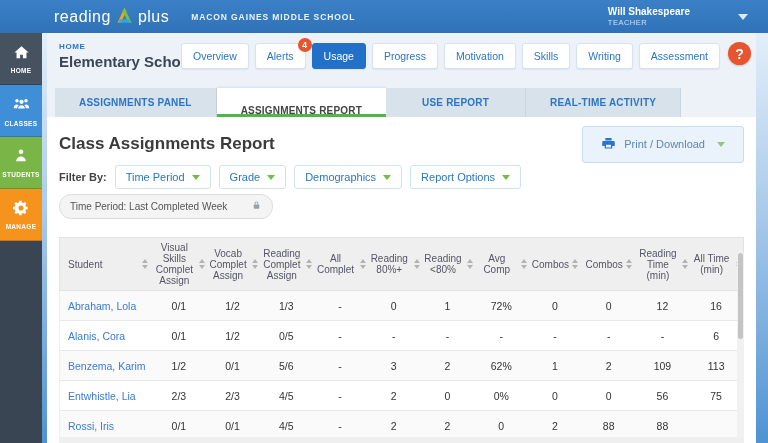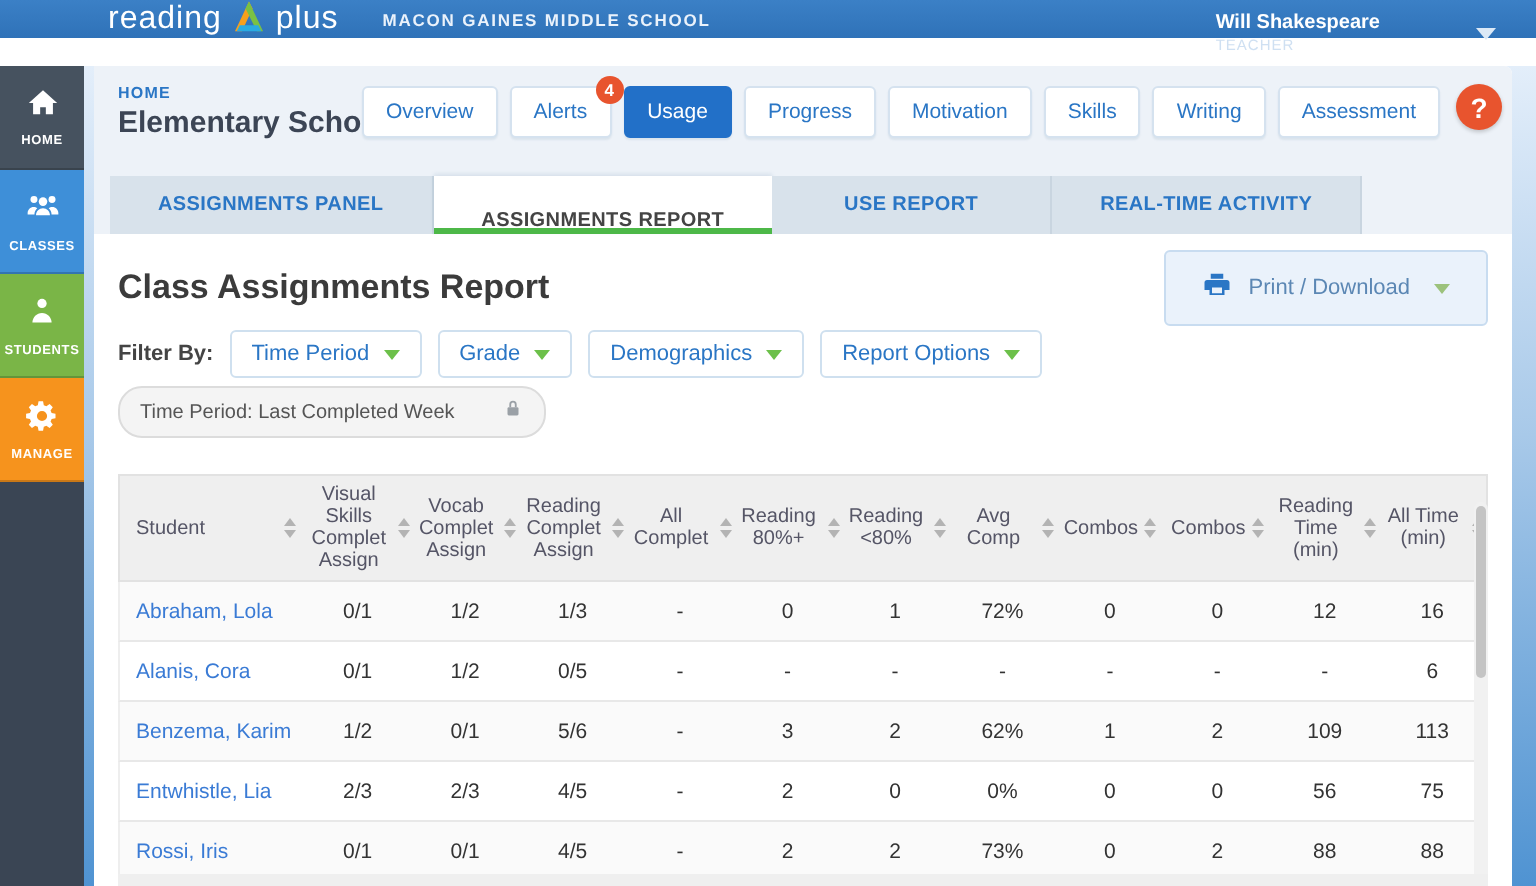--- a/index.html
+++ b/index.html
@@ -1,20 +1,20 @@
 <!DOCTYPE html>
 <html><head>
 <meta charset="utf-8">
 <style>
   * { margin:0; padding:0; box-sizing:border-box; }
   html,body { width:768px; height:443px; overflow:hidden; }
   body { font-family:"Liberation Sans", sans-serif; background:#fff; position:relative; }
 
   
-  .topbar { position:absolute; top:0; left:0; right:0; height:19px; background:linear-gradient(#3b80c6,#2f72b8); display:flex; align-items:center; z-index:20; }
+  .topbar { position:absolute; top:0; left:0; right:0; height:33px; background:linear-gradient(#3b80c6,#2f72b8); display:flex; align-items:center; z-index:20; }
   .logo { display:flex; align-items:center; margin-left:54px; }
   .logo .word { color:#fff; font-size:16px; font-weight:400; letter-spacing:.5px; }
   .logo .swirl { margin:0 3px; display:flex; }
   .school { color:#eaf2fb; font-size:8.5px; font-weight:bold; letter-spacing:.9px; margin-left:22px; }
   .userbox { position:absolute; right:20px; top:0; height:33px; display:flex; align-items:center; cursor:pointer; }
   .user-text { text-align:left; margin-right:58px; }
   .user-name { color:#fff; font-size:10px; font-weight:bold; line-height:12px; }
   .user-role { color:#cfe0f2; font-size:7.5px; letter-spacing:.5px; }
   .chev-white { width:0; height:0; border-left:5px solid transparent; border-right:5px solid transparent; border-top:6px solid #dce9f6; position:absolute; right:0; top:14px; }
 
@@ -359,21 +359,20 @@
               <div class="td">75</div>
             </div>
             <div class="tgrid trow">
               <div class="td student">Rossi, Iris</div>
               <div class="td">0/1</div>
               <div class="td">0/1</div>
               <div class="td">4/5</div>
               <div class="td">-</div>
               <div class="td">2</div>
               <div class="td">2</div>
-              <div class="td">73%</div>
               <div class="td">0</div>
               <div class="td">2</div>
               <div class="td">88</div>
               <div class="td">88</div>
             </div>
           </div>
         <div class="vscroll">
           <div class="vthumb"></div>
         </div>
       </div>

